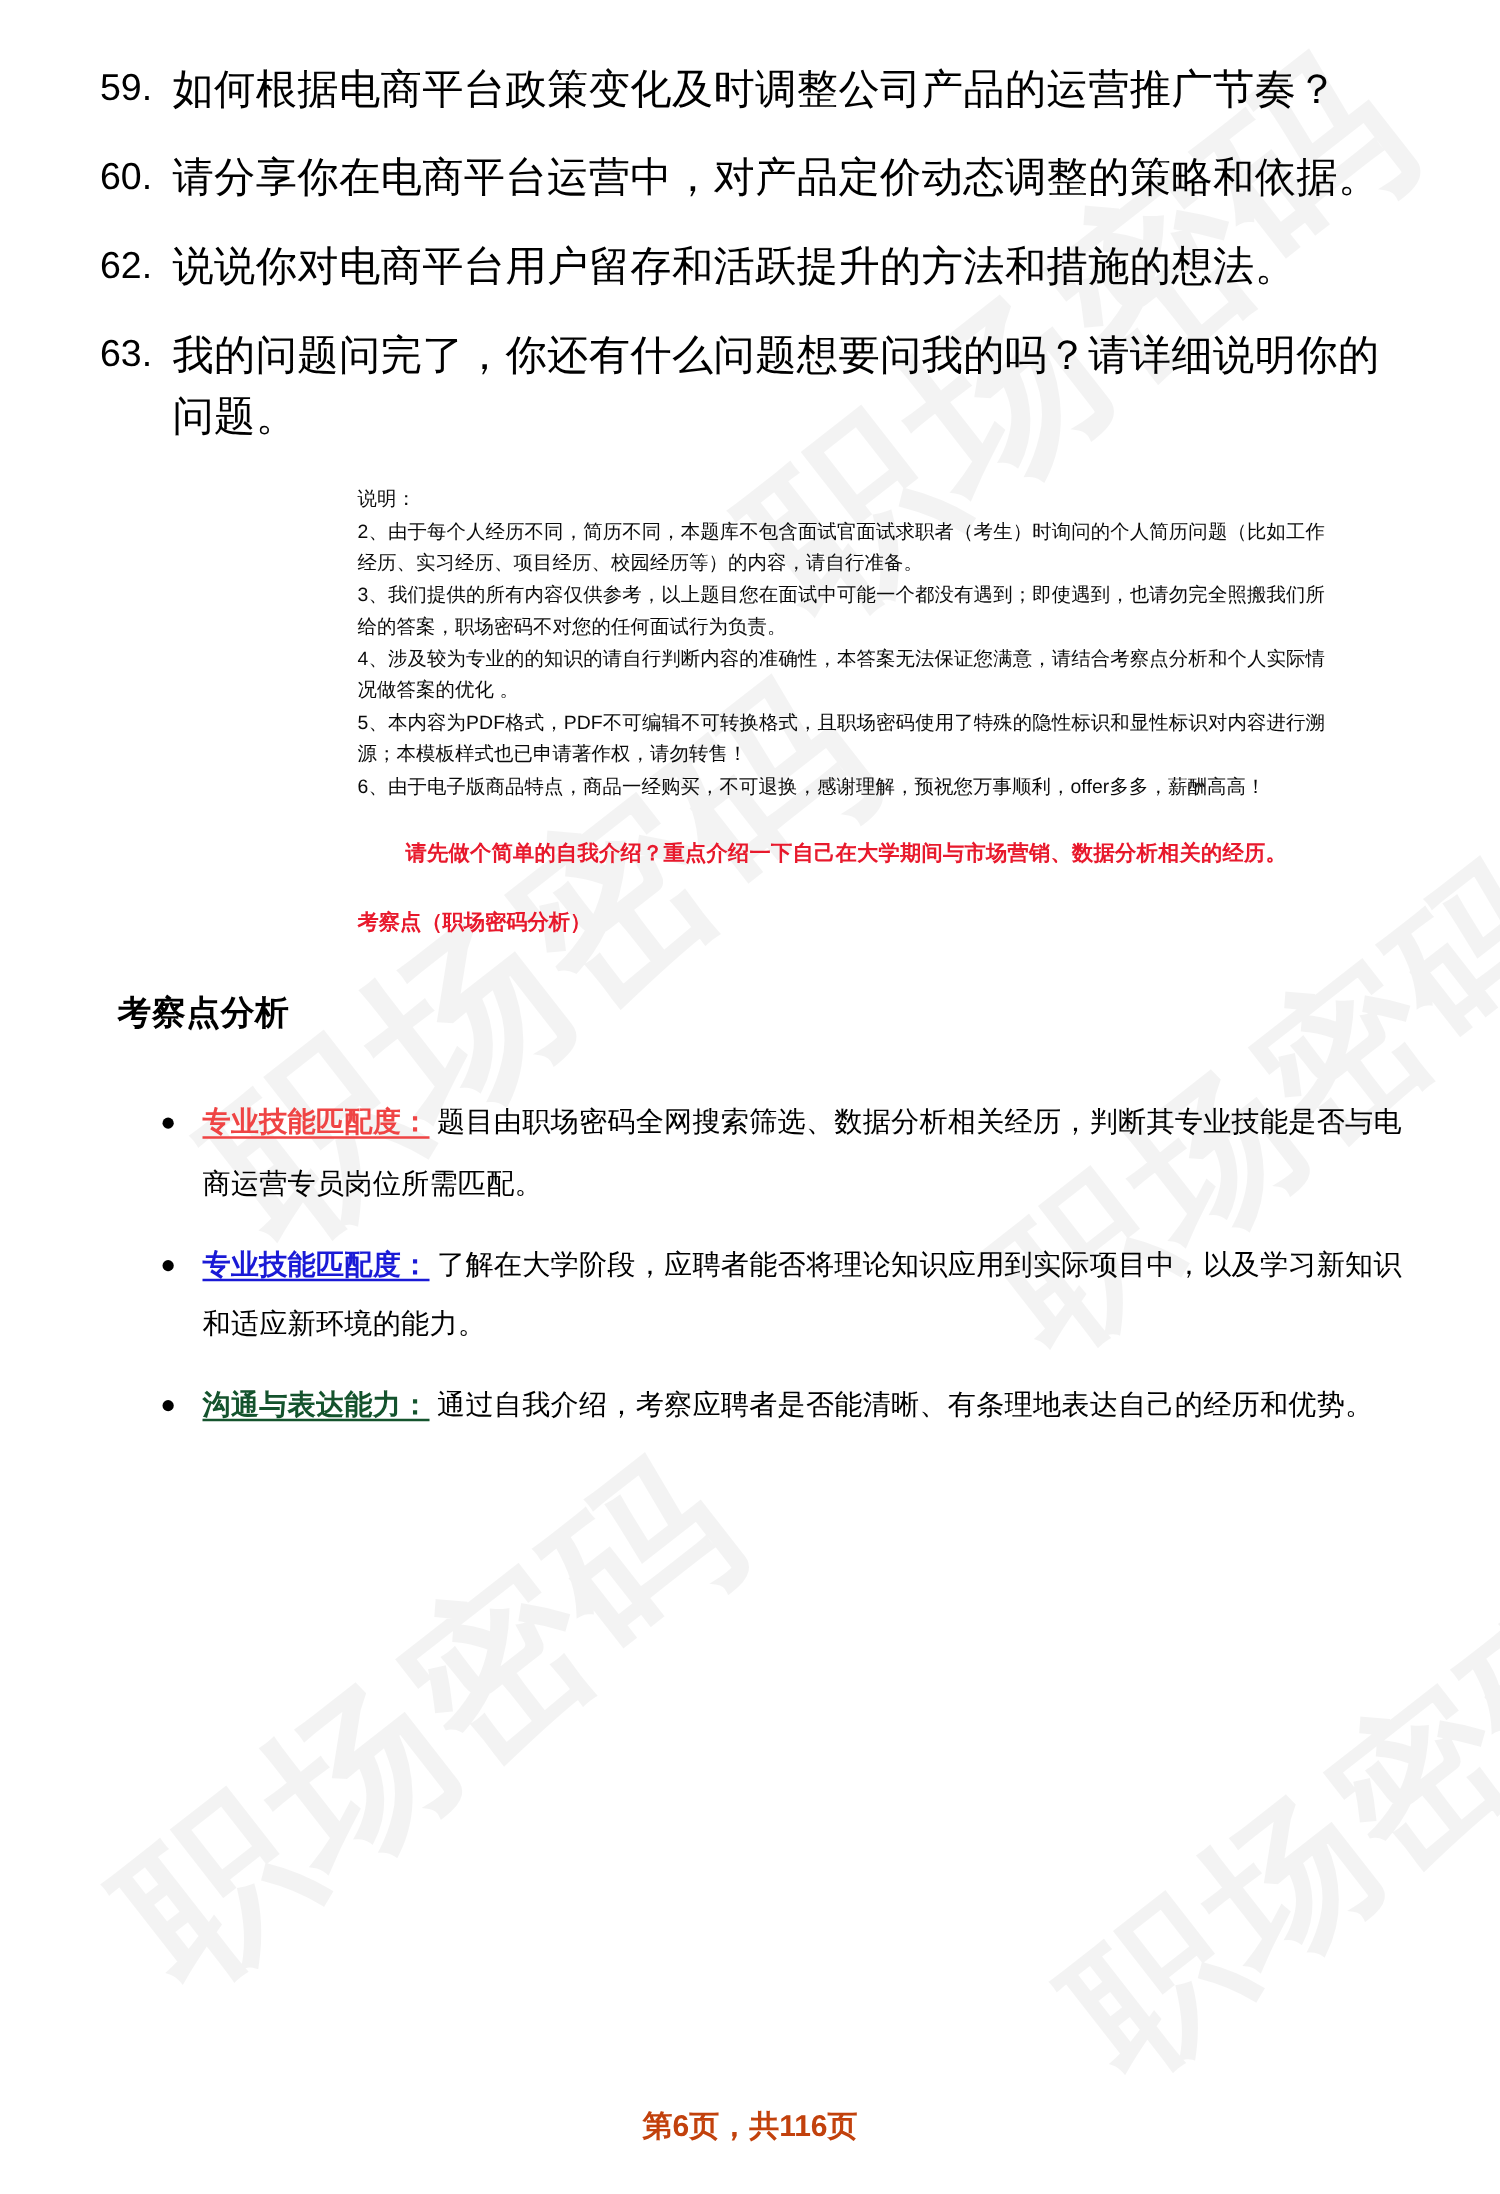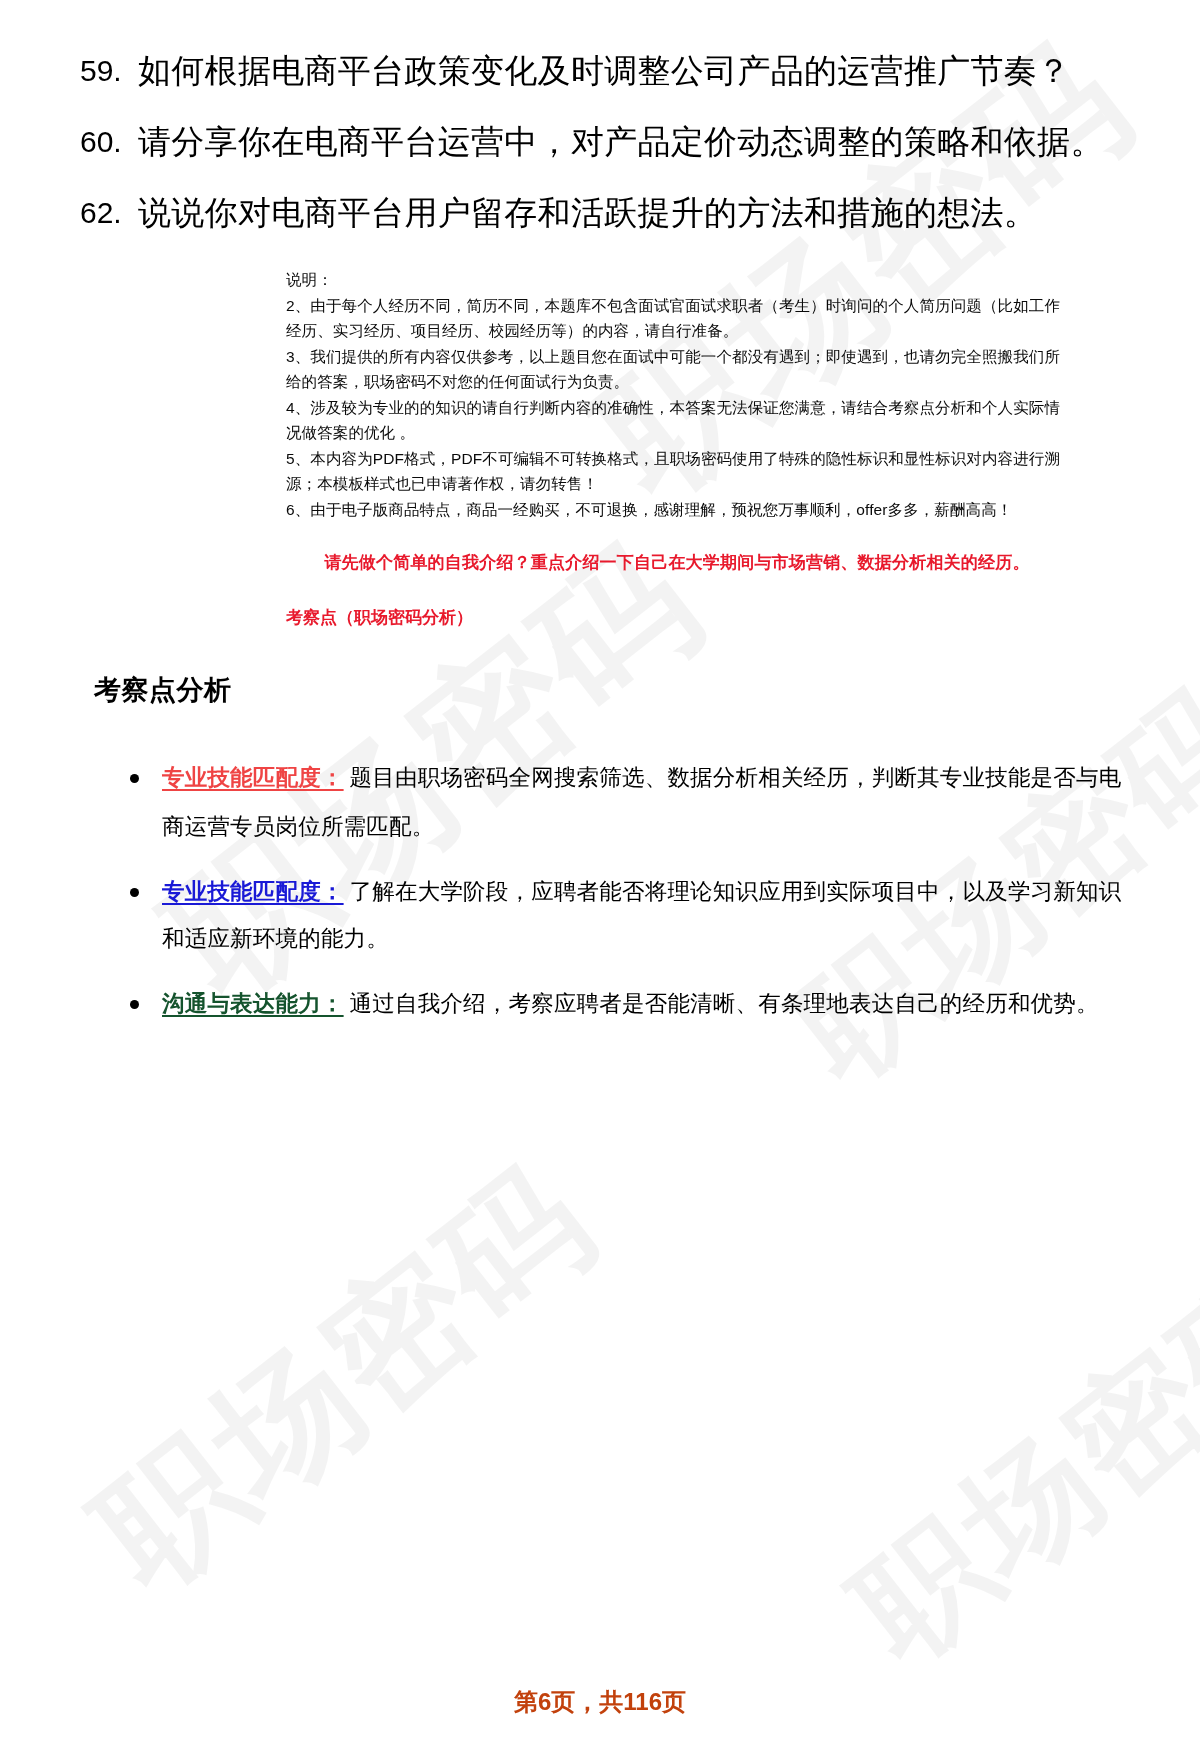--- a/index.html
+++ b/index.html
@@ -191,20 +191,24 @@
       <div class="q-num">60.</div>
       <div class="q-text">请分享你在电商平台运营中，对产品定价动态调整的策略和依据。</div>
     </div>
 
 
     <div class="q-item">
       <div class="q-num">62.</div>
       <div class="q-text">说说你对电商平台用户留存和活跃提升的方法和措施的想法。</div>
     </div>
 
+    <div class="q-item">
+      <div class="q-num">63.</div>
+      <div class="q-text">我的问题问完了，你还有什么问题想要问我的吗？请详细说明你的问题。</div>
+    </div>
 
   </div>
 
   <div class="notes">
     <div class="note-line">说明：</div>
     <div class="note-line">2、由于每个人经历不同，简历不同，本题库不包含面试官面试求职者（考生）时询问的个人简历问题（比如工作经历、实习经历、项目经历、校园经历等）的内容，请自行准备。</div>
     <div class="note-line">3、我们提供的所有内容仅供参考，以上题目您在面试中可能一个都没有遇到；即使遇到，也请勿完全照搬我们所给的答案，职场密码不对您的任何面试行为负责。</div>
     <div class="note-line">4、涉及较为专业的的知识的请自行判断内容的准确性，本答案无法保证您满意，请结合考察点分析和个人实际情况做答案的优化 。</div>
     <div class="note-line">5、本内容为PDF格式，PDF不可编辑不可转换格式，且职场密码使用了特殊的隐性标识和显性标识对内容进行溯源；本模板样式也已申请著作权，请勿转售！</div>
     <div class="note-line">6、由于电子版商品特点，商品一经购买，不可退换，感谢理解，预祝您万事顺利，offer多多，薪酬高高！</div>

